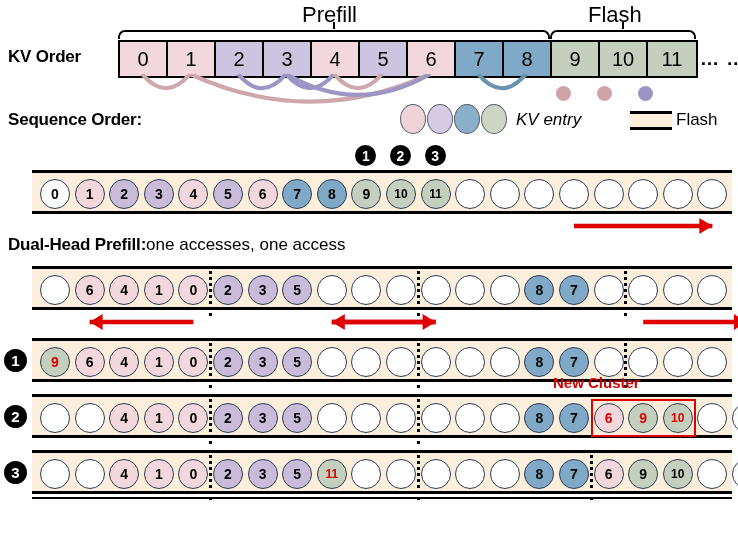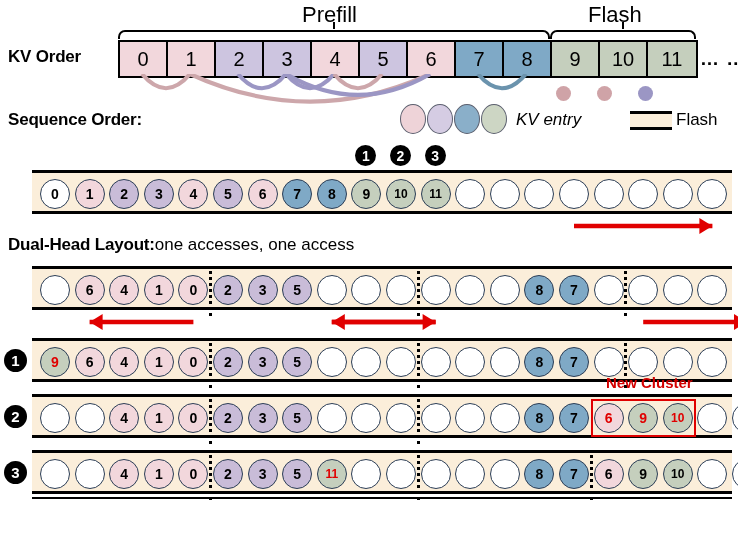--- a/index.html
+++ b/index.html
@@ -148,21 +148,21 @@
       <div class="slot" style="left: 630.8px; background: rgb(255, 255, 255);"></div>
       <div class="slot" style="left: 665.4px; background: rgb(255, 255, 255);"></div>
     </div>
   <div id="markers-0">
       <div class="badge" style="left: 355.4px; top: 145px; width: 21px; height: 21px; font-size: 14px;">1</div>
       <div class="badge" style="left: 390px; top: 145px; width: 21px; height: 21px; font-size: 14px;">2</div>
       <div class="badge" style="left: 424.6px; top: 145px; width: 21px; height: 21px; font-size: 14px;">3</div>
     </div>
 
   <div class="abs" style="left:8px;top:235px;display:flex;align-items:center;">
-    <span class="lbl-bold">Dual-Head Layout:</span>
+    <span class="lbl-bold">Dual-Head Prefill:</span>
     <span class="lbl-norm"> one accesses, one access</span>
   </div>
 
   <div class="band" style="top:266px;" id="band-1">
       <div class="divider" style="left: 177px;"></div>
       <div class="divider" style="left: 384.6px;"></div>
       <div class="divider" style="left: 592.2px;"></div>
       <div class="slot" style="left: 8px; background: rgb(255, 255, 255);"></div>
       <div class="slot" style="left: 42.6px; background: rgb(242, 215, 220);">6</div>
       <div class="slot" style="left: 77.2px; background: rgb(242, 215, 220);">4</div>
@@ -276,15 +276,15 @@
       <polygon points="89.6,12 102.6,4 102.6,20" fill="#e00000"></polygon>
       <line x1="331.8" y1="12" x2="435.6" y2="12" stroke="#e00000" stroke-width="4.5"></line>
       <polygon points="435.6,12 422.6,4 422.6,20" fill="#e00000"></polygon>
       <line x1="435.6" y1="12" x2="331.8" y2="12" stroke="#e00000" stroke-width="4.5"></line>
       <polygon points="331.8,12 344.8,4 344.8,20" fill="#e00000"></polygon>
       <line x1="643.2" y1="12" x2="747" y2="12" stroke="#e00000" stroke-width="4.5"></line>
       <polygon points="747,12 734,4 734,20" fill="#e00000"></polygon>
     </svg>
     <div class="badge" style="left: 4px; top: 349px;">1</div>
     <div class="badge" style="left: 4px; top: 405px;">2</div>
-    <div class="newcluster" style="left: 606px; top: 374px;">New Cluster</div>
+    <div class="newcluster" style="left: 553px; top: 374px;">New Cluster</div>
     <div class="badge" style="left: 4px; top: 461px;">3</div>
   </div>
 
 </body></html>

